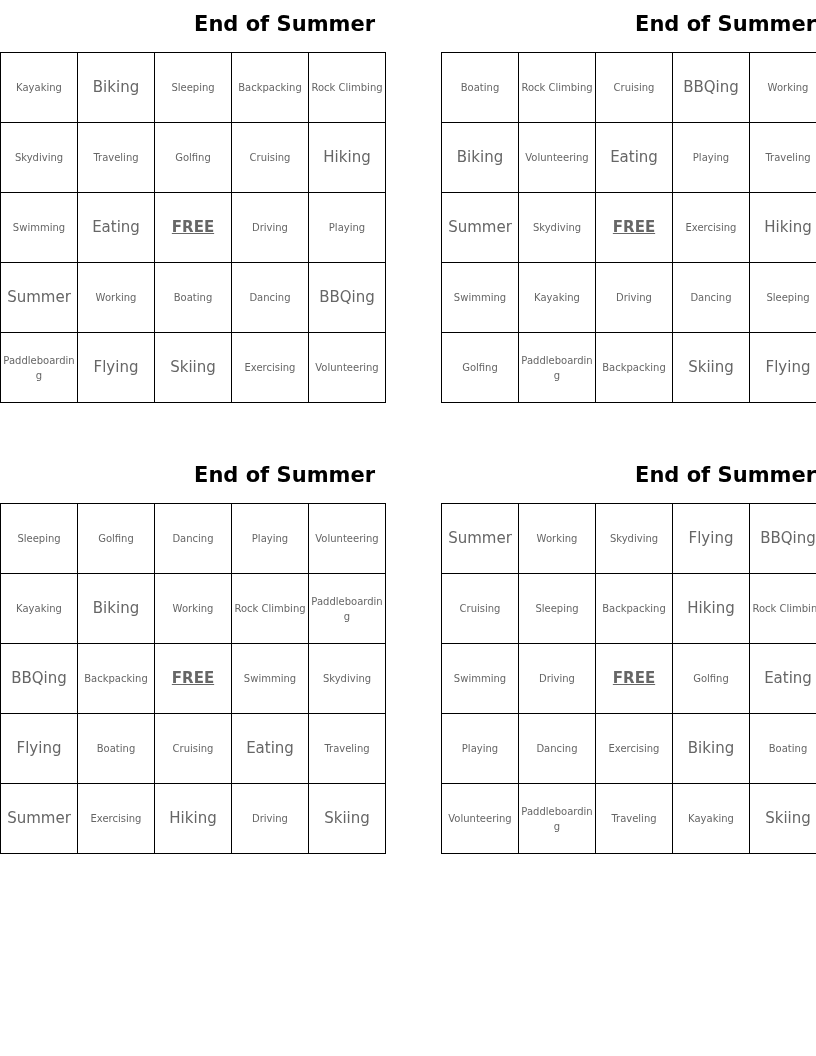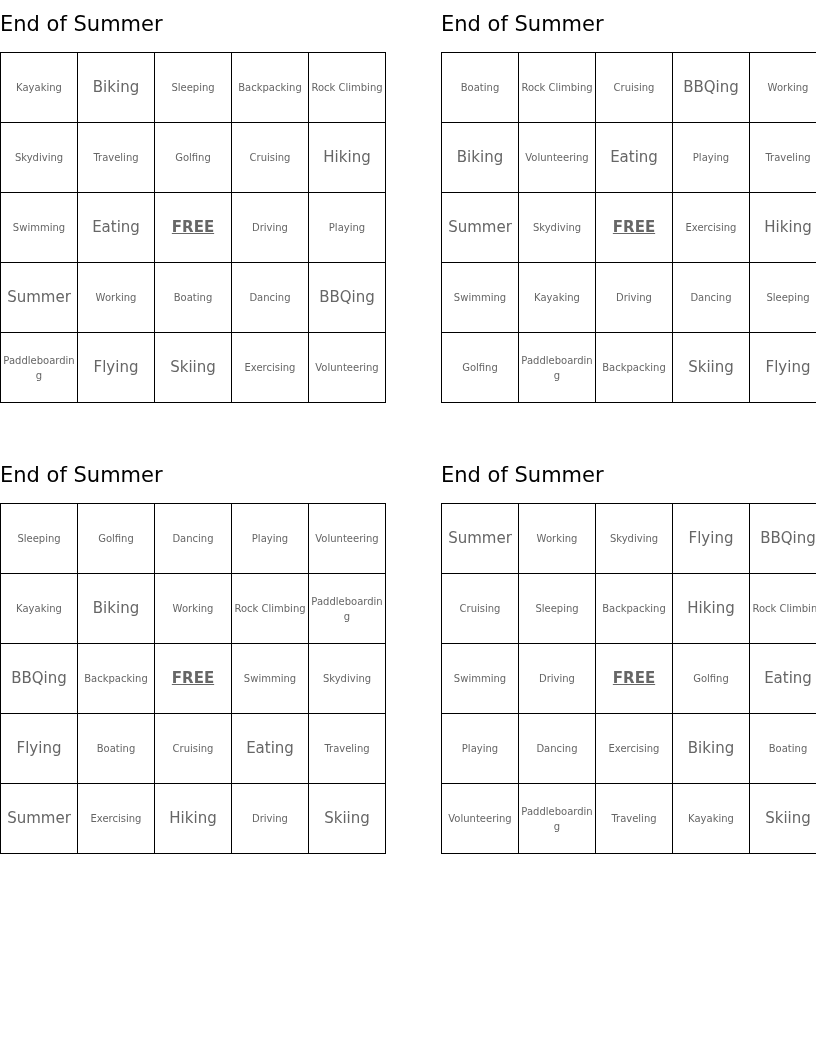--- a/index.html
+++ b/index.html
@@ -1,18 +1,18 @@
 <!DOCTYPE html>
 <html><head>
   <meta charset="utf-8">
   <style>
     html, body { margin: 0; padding: 0; background: #ffffff; }
     body { width: 816px; height: 1056px; position: relative; overflow: hidden; font-family: "DejaVu Sans", sans-serif; }
     .card { position: absolute; width: 375px; }
-    .card-title { position: absolute; top: 12px; left: 0; width: 375px; text-align: left; font-size: 21px; color: #000; font-family: "DejaVu Sans", sans-serif; }
+    .card-title { position: absolute; top: 12px; left: 0; width: 375px; text-align: right; font-size: 21px; color: #000; font-family: "DejaVu Sans", sans-serif; font-weight: bold; }
     table.grid { position: absolute; top: 52px; left: 0; border-collapse: collapse; table-layout: fixed; width: 375px; }
     table.grid td { border: 1px solid #000; width: 74px; height: 69px; padding: 0 1px; text-align: center; vertical-align: middle; color: #666666; font-size: 10px; line-height: 15px; word-break: break-all; overflow: hidden; }
     table.grid td.lg { font-size: 15px; }
     table.grid td.free { font-size: 15px; font-weight: bold; text-decoration: underline; margin-left: 18px; }
   </style>
 </head>
 <body>
 
 <div class="card" style="left:0; top:0;">
   <div class="card-title">End of Summer</div>

